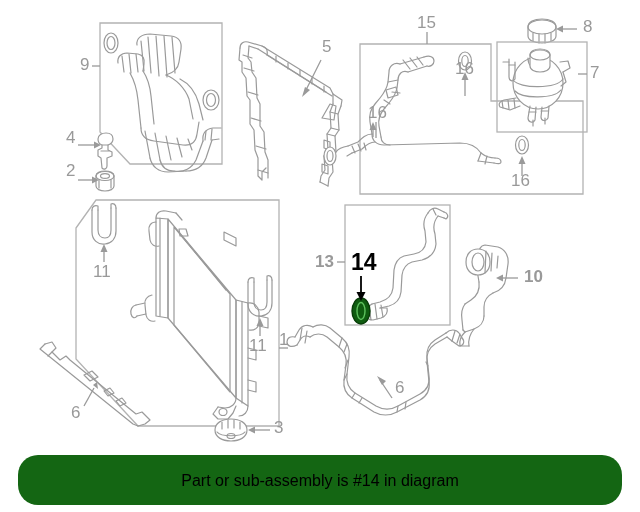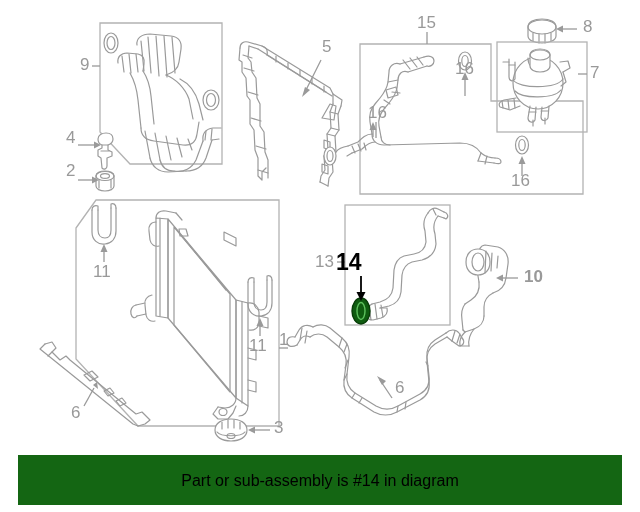--- a/index.html
+++ b/index.html
@@ -55,20 +55,21 @@
     background: #146613;
     color: #000000;
     display: flex;
     flex-direction: column;
     align-items: center;
     justify-content: center;
     font-family: "Liberation Sans", sans-serif;
     font-size: 16px;
     line-height: 19px;
     text-align: center;
+    border-radius: 20px;
   }
   #banner .bline { display: block; }
 </style>
 </head>
 <body>
 
 <div id="page">
 
   <svg id="diagram-svg" viewBox="0 0 640 512">
     <defs>
@@ -431,22 +432,22 @@
     <div class="callout" style="left:66px;   top:129px;">4</div>
     <div class="callout" style="left:322px;  top:38px;">5</div>
     <div class="callout" style="left:71px;   top:404px;">6</div>
     <div class="callout" style="left:590px;  top:64px;">7</div>
     <div class="callout" style="left:583px;  top:18px;">8</div>
     <div class="callout" style="left:80px;   top:56px;">9</div>
     <div class="callout" style="left:524px;  top:268px;font-weight:bold;">10</div>
     <div class="callout" style="left:93px;   top:263px;">11</div>
     <div class="callout" style="left:249px;  top:337px;">11</div>
     <div class="callout" style="left:395px;  top:379px;">6</div>
-    <div class="callout" style="left:315px;  top:253px;">13</div>
-    <div class="callout highlight" style="left:336px; top:251px;">14</div>
+    <div class="callout" style="left:315px;  top:253px;font-weight:bold;">13</div>
+    <div class="callout highlight" style="left:351px; top:251px;">14</div>
     <div class="callout" style="left:417px;  top:14px;">15</div>
     <div class="callout" style="left:368px;  top:104px;">16</div>
     <div class="callout" style="left:455px;  top:60px;">16</div>
     <div class="callout" style="left:511px;  top:172px;">16</div>
   </div>
 
   <div id="banner">
     <span class="bline">Part or sub-assembly is #14 in diagram</span>
   </div>
 

